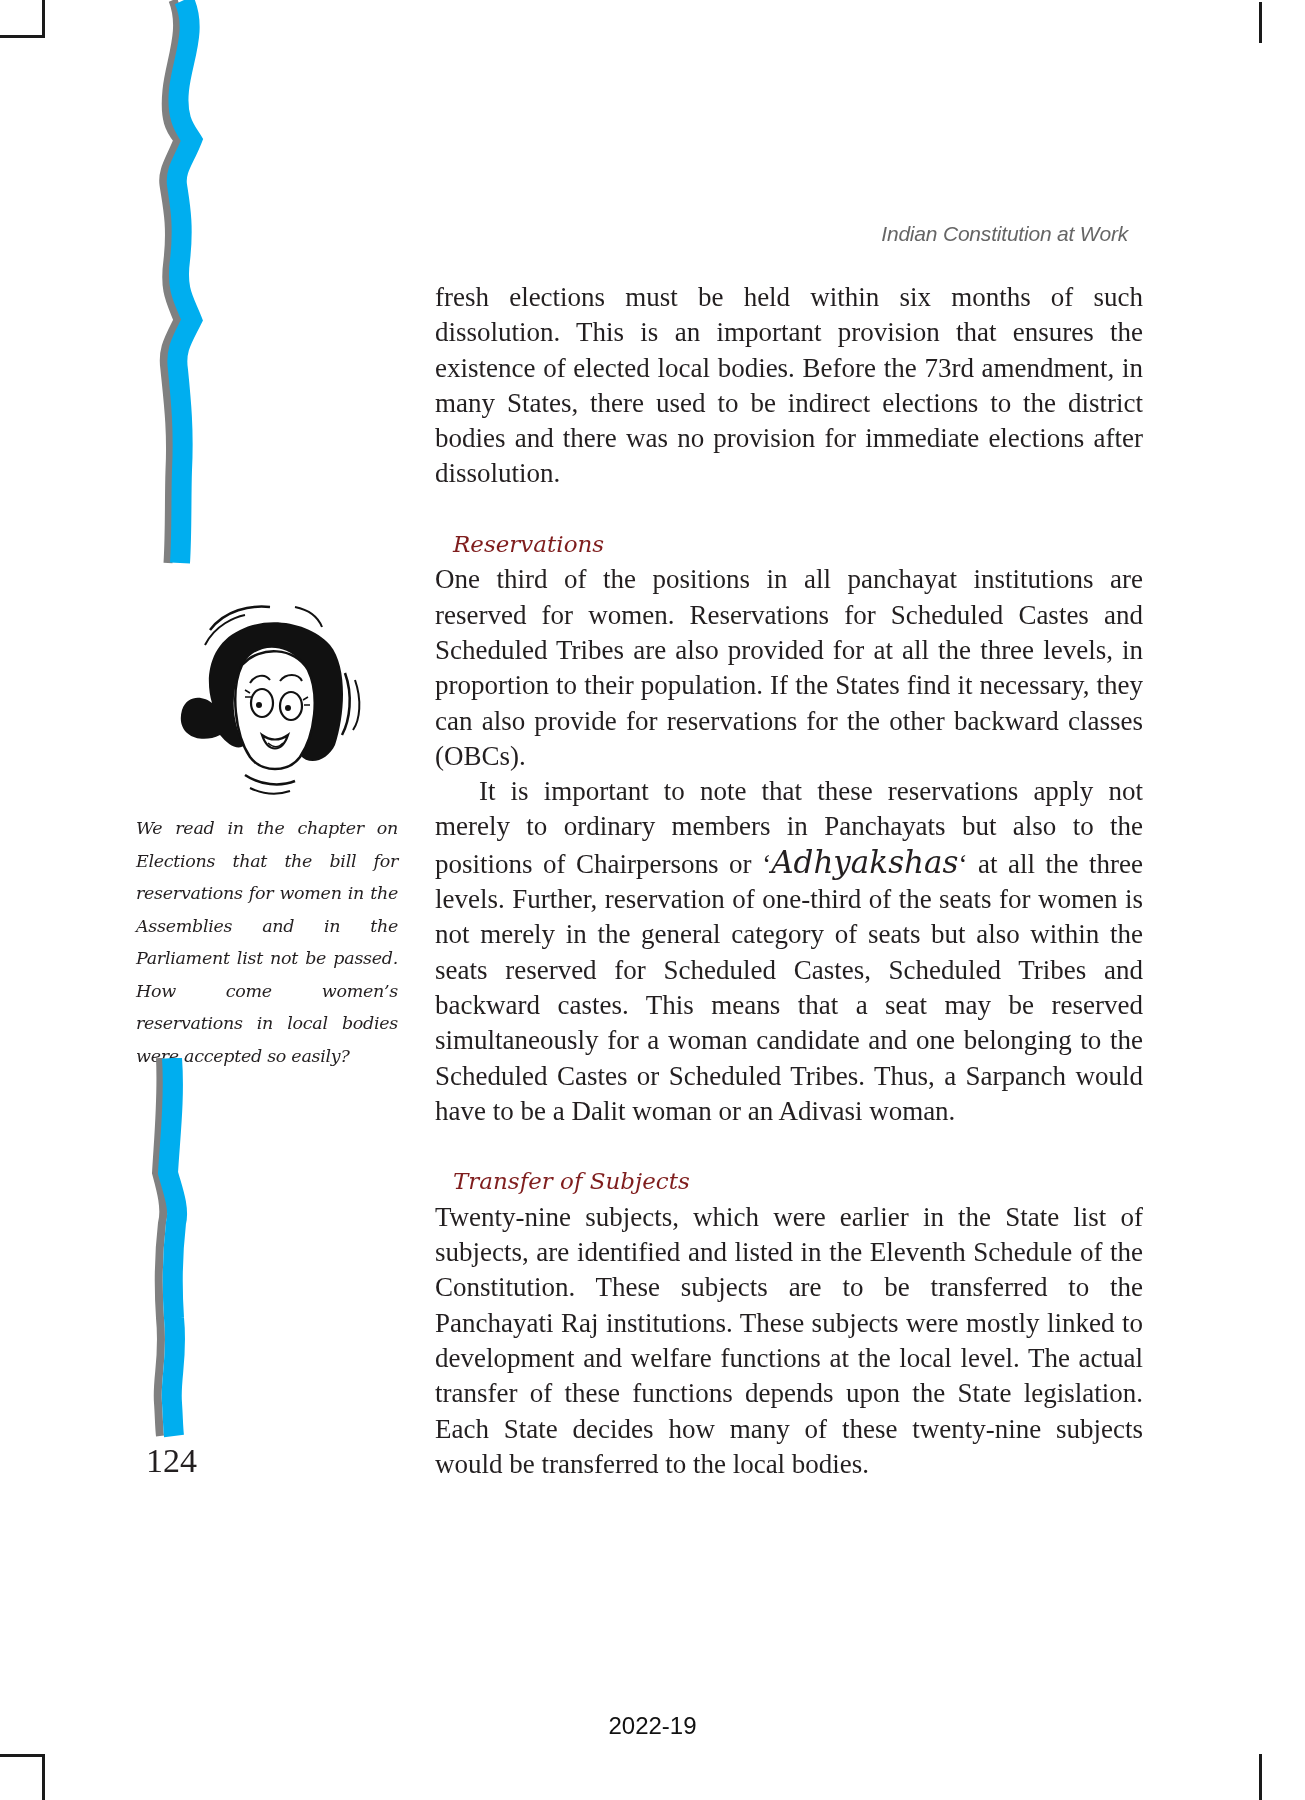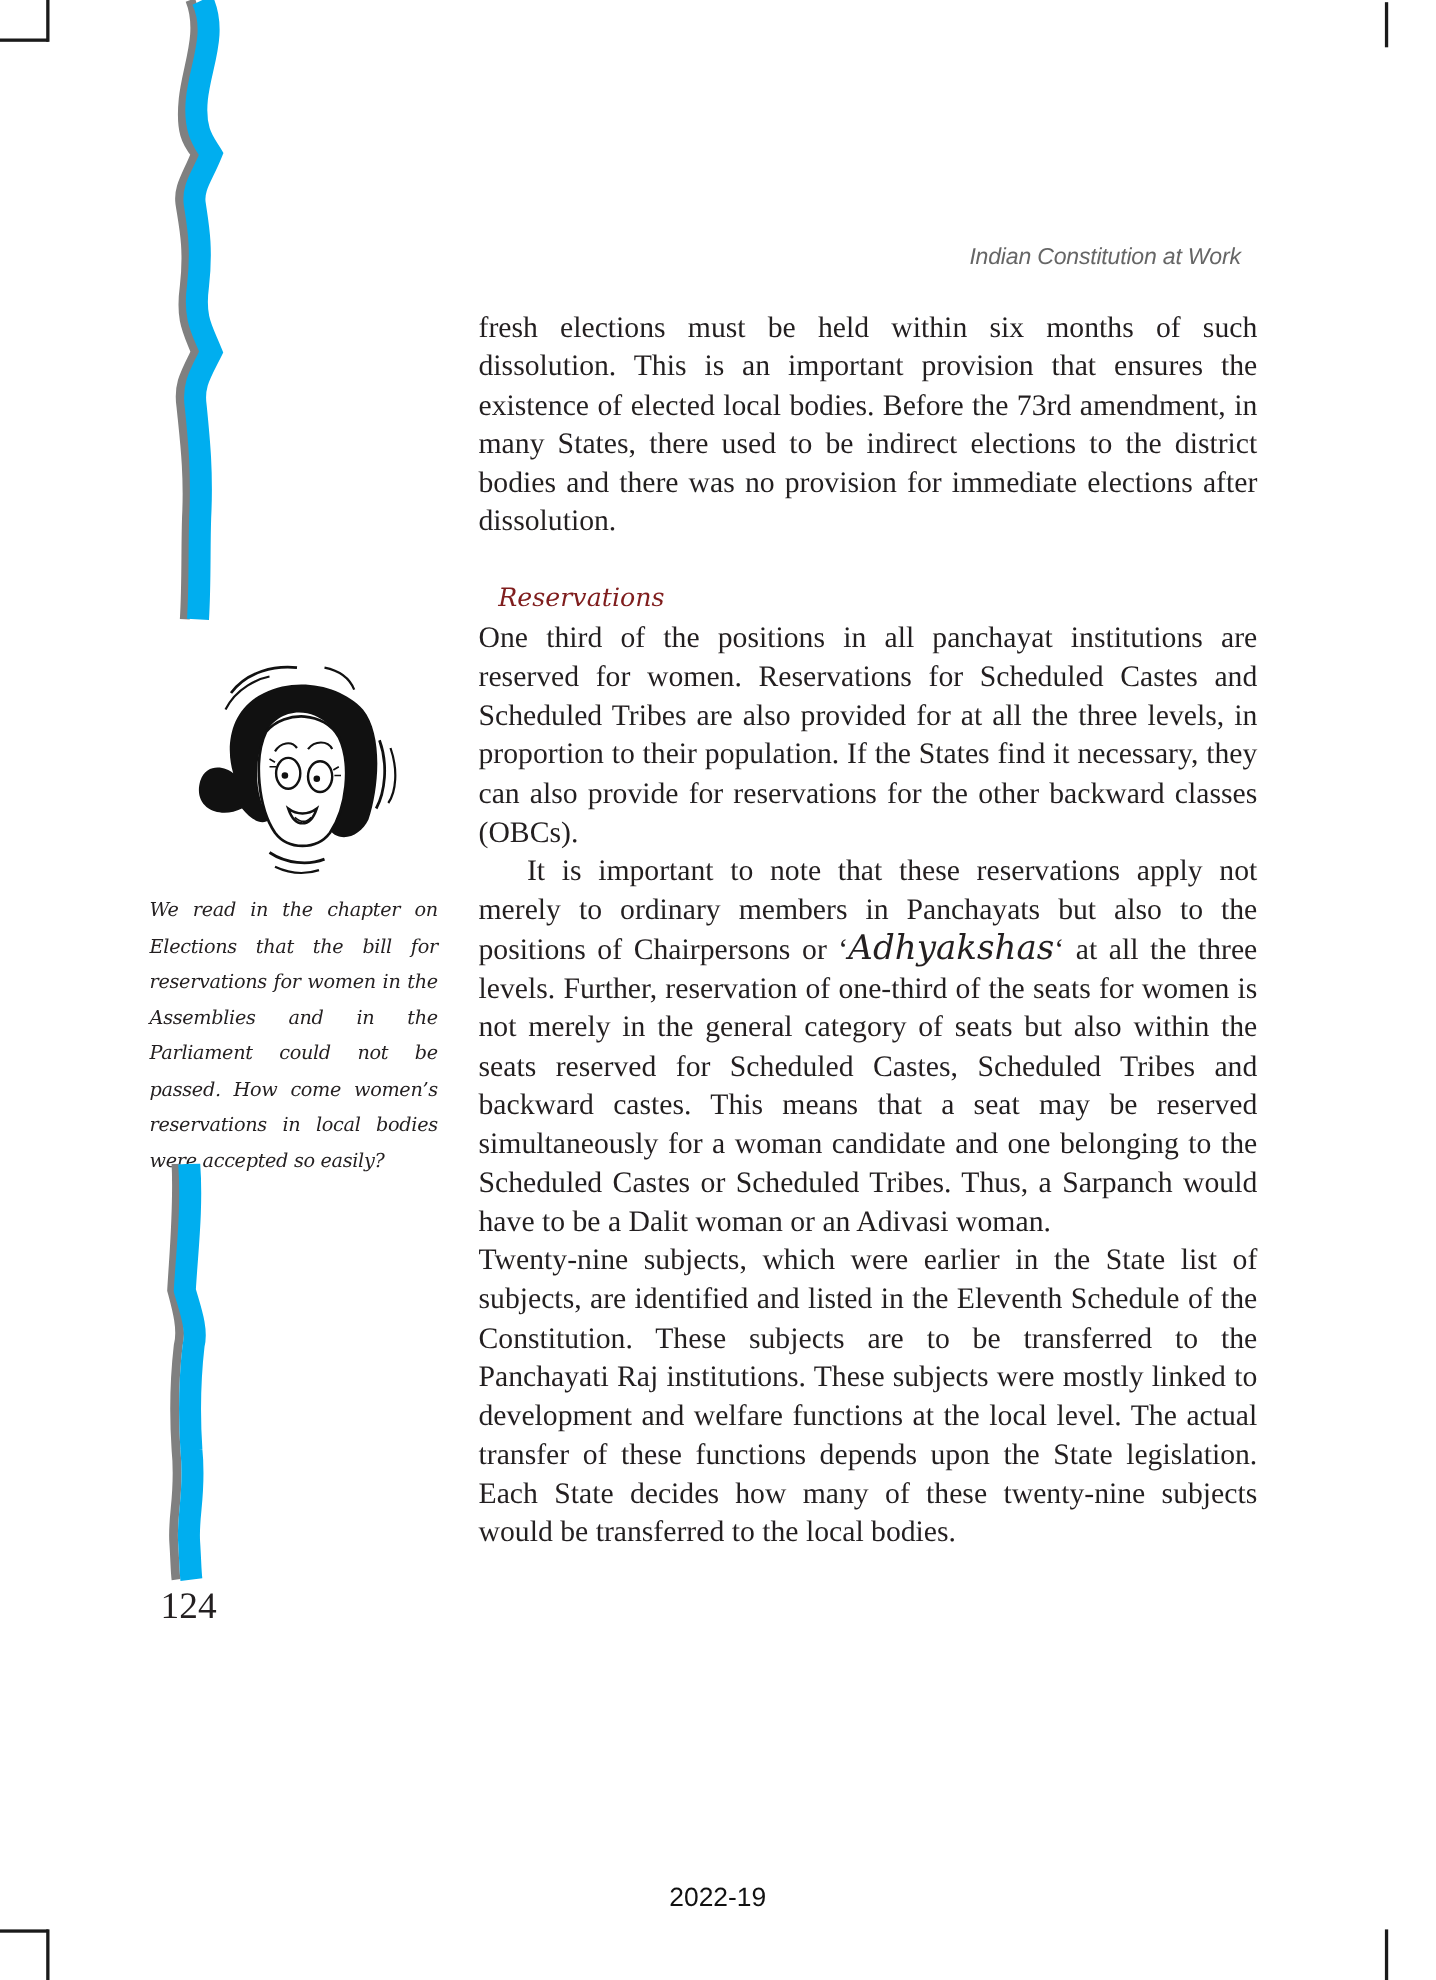--- a/index.html
+++ b/index.html
@@ -78,32 +78,33 @@
   <circle cx="109" cy="120" r="3" fill="#111"></circle>
   <circle cx="138" cy="123" r="3" fill="#111"></circle>
 
   <path d="M100,108 l-5,-3 M101,112 l-6,0" stroke="#111" stroke-width="1.5"></path>
   <path d="M153,115 l5,-3 M154,120 l6,0" stroke="#111" stroke-width="1.5"></path>
 
   <path d="M112,150 C118,168 132,168 138,150 C130,156 120,156 112,150 Z" fill="#fff" stroke="#111" stroke-width="2.2"></path>
   <path d="M118,158 C124,163 128,163 133,158" fill="none" stroke="#111" stroke-width="1.5"></path>
 </svg>
 
-<div class="caption">We read in the chapter on Elections that the bill for reservations for women in the Assemblies and in the Parliament could not be passed. How come women’s reservations in local bodies were accepted so easily?</div>
+<div class="caption">We read in the chapter on Elections that the bill for reservations for women in the Assemblies and in the Parliament list not be passed. How come women’s reservations in local bodies were accepted so easily?</div>
 
 <svg class="wavy" style="left:150px;top:1058px;" width="60" height="380" viewBox="0 0 60 380">
   <path d="M10,0 C12,40 8,80 6,115 C10,130 16,150 12,165 C8,200 8,230 10,260 C14,300 6,320 8,345 C9,360 9,370 10,378" fill="none" stroke="#808080" stroke-width="8"></path>
   <path d="M22,0 C25,40 20,80 18,115 C22,130 30,150 26,165 C22,200 22,230 24,260 C28,300 20,320 22,345 C23,360 23,370 24,378" fill="none" stroke="#00AEEF" stroke-width="20"></path>
 </svg>
 
 <div class="page-num">124</div>
 
 <div class="body-col">
   <p>fresh elections must be held within six months of such dissolution. This is an important provision that ensures the existence of elected local bodies. Before the 73rd amendment, in many States, there used to be indirect elections to the district bodies and there was no provision for immediate elections after dissolution.</p>
 
   <div class="heading">Reservations</div>
   <p>One third of the positions in all panchayat institutions are reserved for women. Reservations for Scheduled Castes and Scheduled Tribes are also provided for at all the three levels, in proportion to their population. If the States find it necessary, they can also provide for reservations for the other backward classes (OBCs).</p>
   <p class="indent"><span>It is important to note that these reservations apply not merely to ordinary members in Panchayats but also to the positions of Chairpersons or ‘</span><em>Adhyakshas</em><span>‘ at all the three levels.  Further, reservation of one-third of the seats for women is not merely in the general category of seats but also within the seats reserved for Scheduled Castes, Scheduled Tribes and backward castes. This means that a seat may be reserved simultaneously for a woman candidate and one belonging to the Scheduled Castes or Scheduled Tribes. Thus, a Sarpanch would have to be a Dalit woman or an Adivasi woman.</span></p>
 
+  <div class="heading">Transfer of Subjects</div>
   <p>Twenty-nine subjects, which were earlier in the State list of subjects, are identified and listed in the Eleventh Schedule of the Constitution. These subjects are to be transferred to the Panchayati Raj institutions. These subjects were mostly linked to development and welfare functions at the local level.  The actual transfer of these functions depends upon the State legislation. Each State decides how many of these twenty-nine subjects would be transferred to the local bodies.</p>
 </div>
 
 <div class="footer">2022-19</div>
 
 </body></html>

